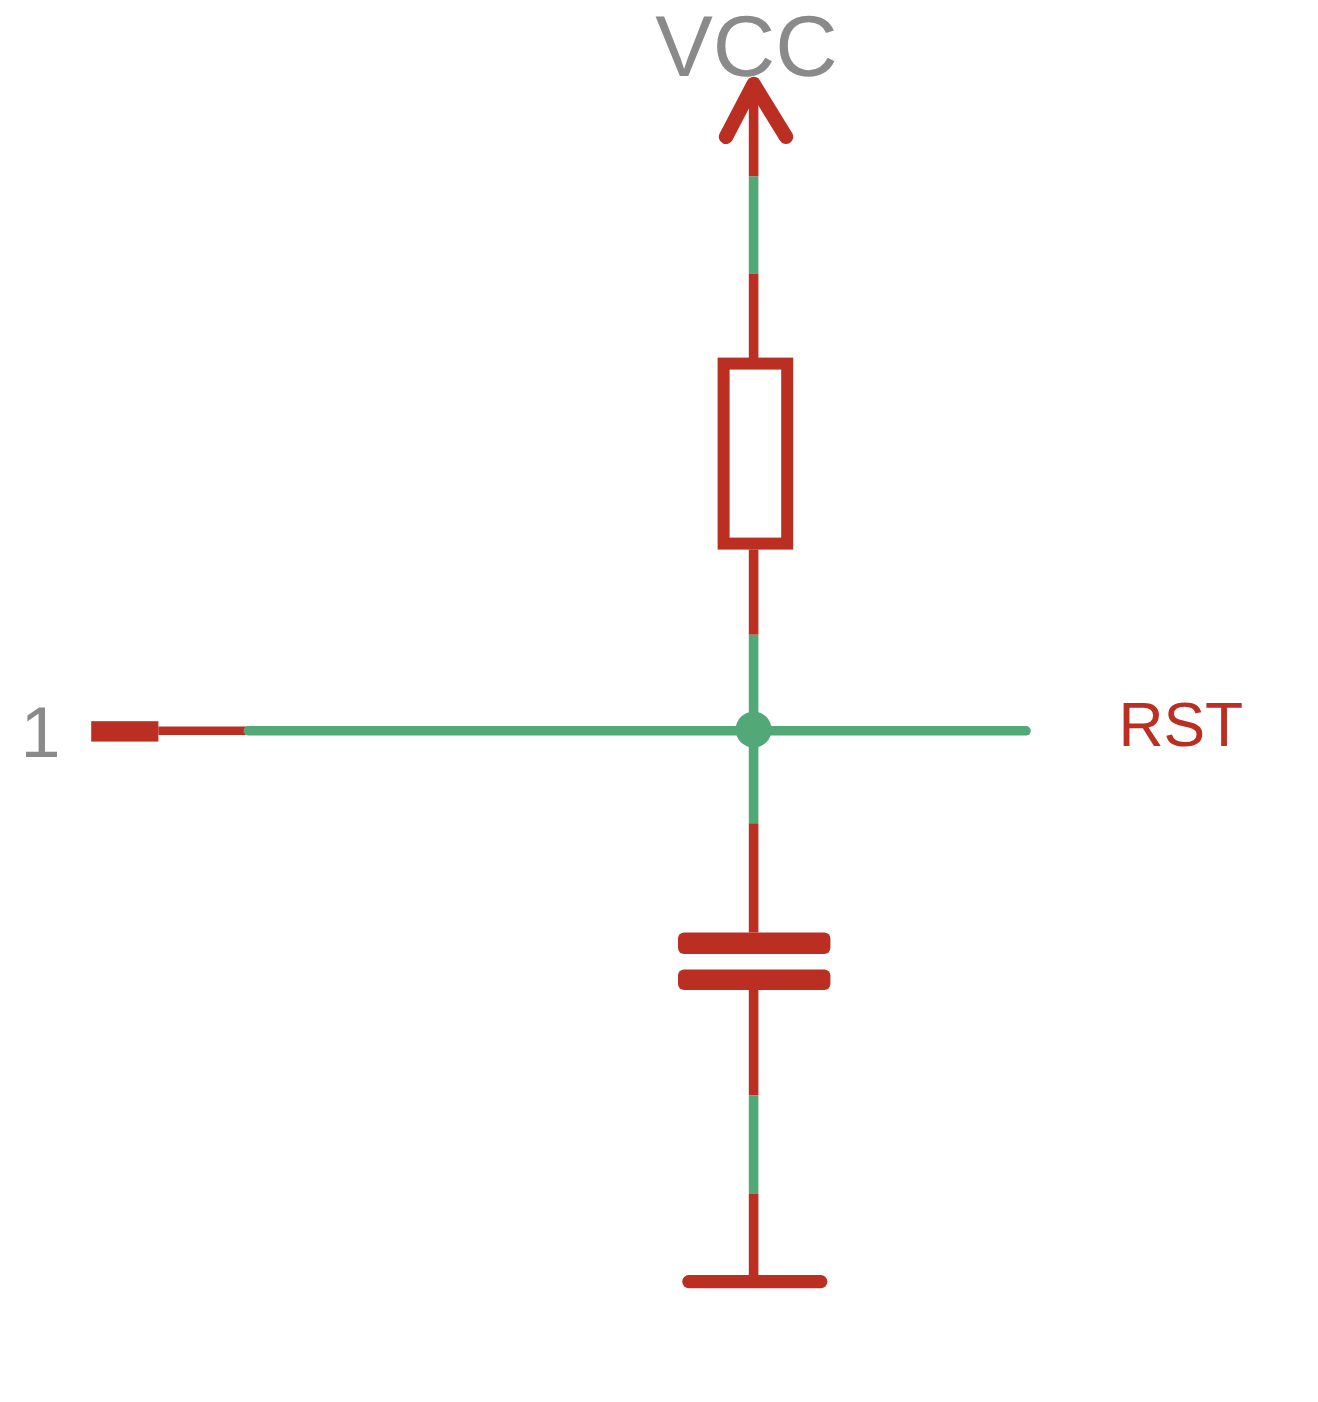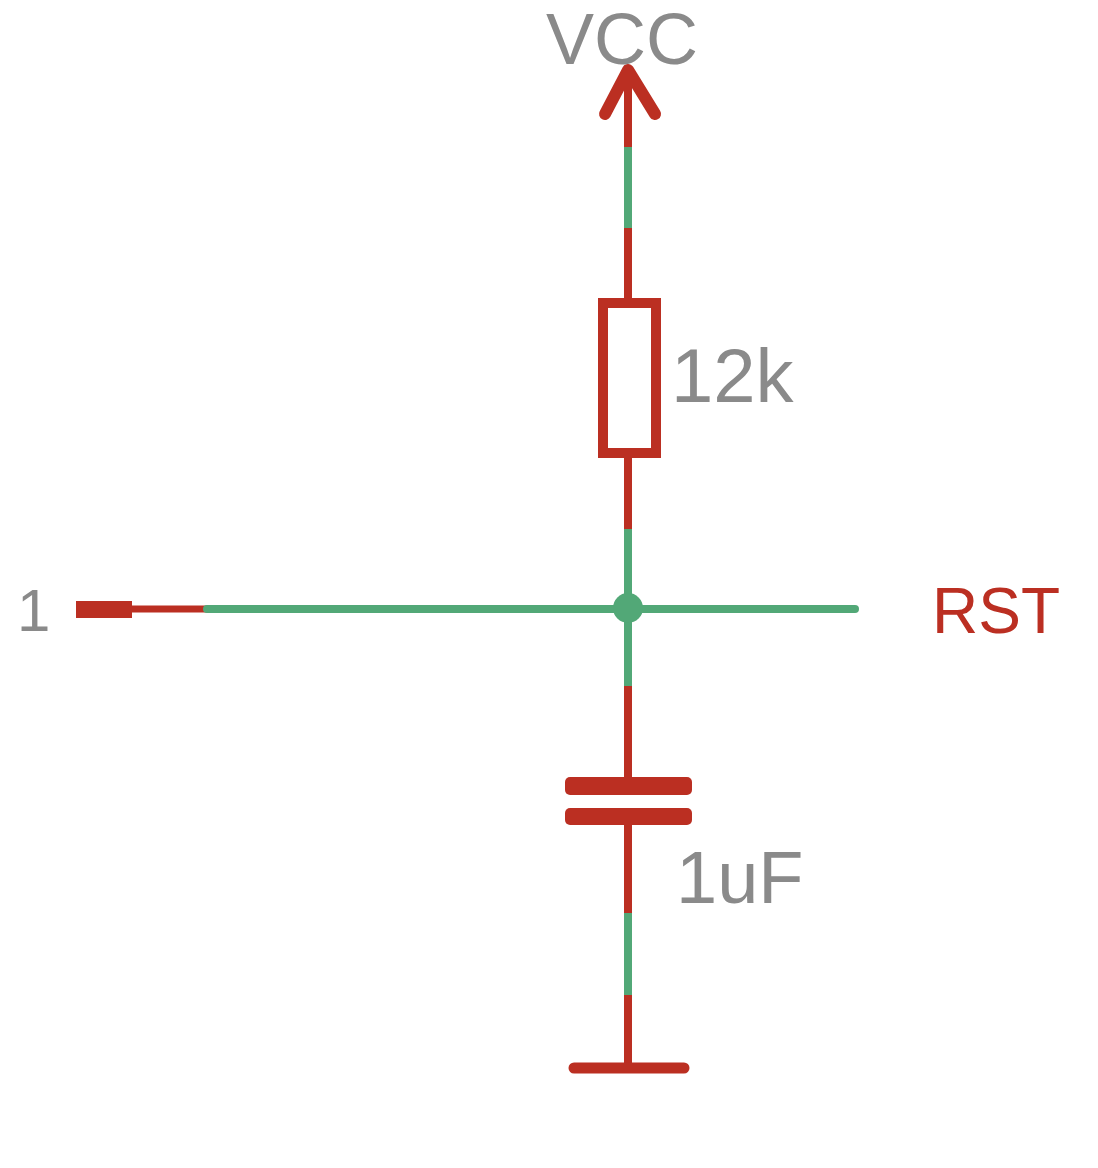--- a/index.html
+++ b/index.html
@@ -32,21 +32,21 @@
   .lbl {
     position: absolute;
     line-height: 1;
     color: var(--label-gray);
     white-space: nowrap;
     user-select: none;
   }
   .lbl-vcc  { left: 546px; top: 3px;    font-size: 72px; }
   .lbl-12k  { left: 671px; top: 338px;  font-size: 76px; }
   .lbl-pin1 { left: 17px;  top: 581px;  font-size: 60px; }
-  .lbl-rst  { left: 932px; top: 579px;  font-size: 64px; color: var(--symbol-red); }
+  .lbl-rst  { left: 932px; top: 579px;  font-size: 52px; color: var(--symbol-red); }
   .lbl-1uf  { left: 676px; top: 841px;  font-size: 74px; }
   .lbl-gnd  { left: 545px; top: 1072px; font-size: 70px; }
 </style>
 </head>
 <body>
 
 <div class="canvas">
 
   <svg class="wires" viewBox="0 0 1098 1168">
 
@@ -83,18 +83,16 @@
     <line class="s-red" x1="628" y1="825" x2="628" y2="913" stroke-width="8"></line>
     <line class="s-green" x1="628" y1="913" x2="628" y2="995" stroke-width="8"></line>
     <line class="s-red" x1="628" y1="995" x2="628" y2="1066" stroke-width="8"></line>
 
     <g>
       <line class="s-red" x1="574" y1="1068" x2="684" y2="1068" stroke-width="11" stroke-linecap="round"></line>
     </g>
   </svg>
 
   <div class="lbl lbl-vcc">VCC</div>
-  <div class="lbl lbl-12k">12k</div>
   <div class="lbl lbl-pin1">1</div>
   <div class="lbl lbl-rst">RST</div>
-  <div class="lbl lbl-1uf">1uF</div>
 
 </div>
 
 </body></html>

